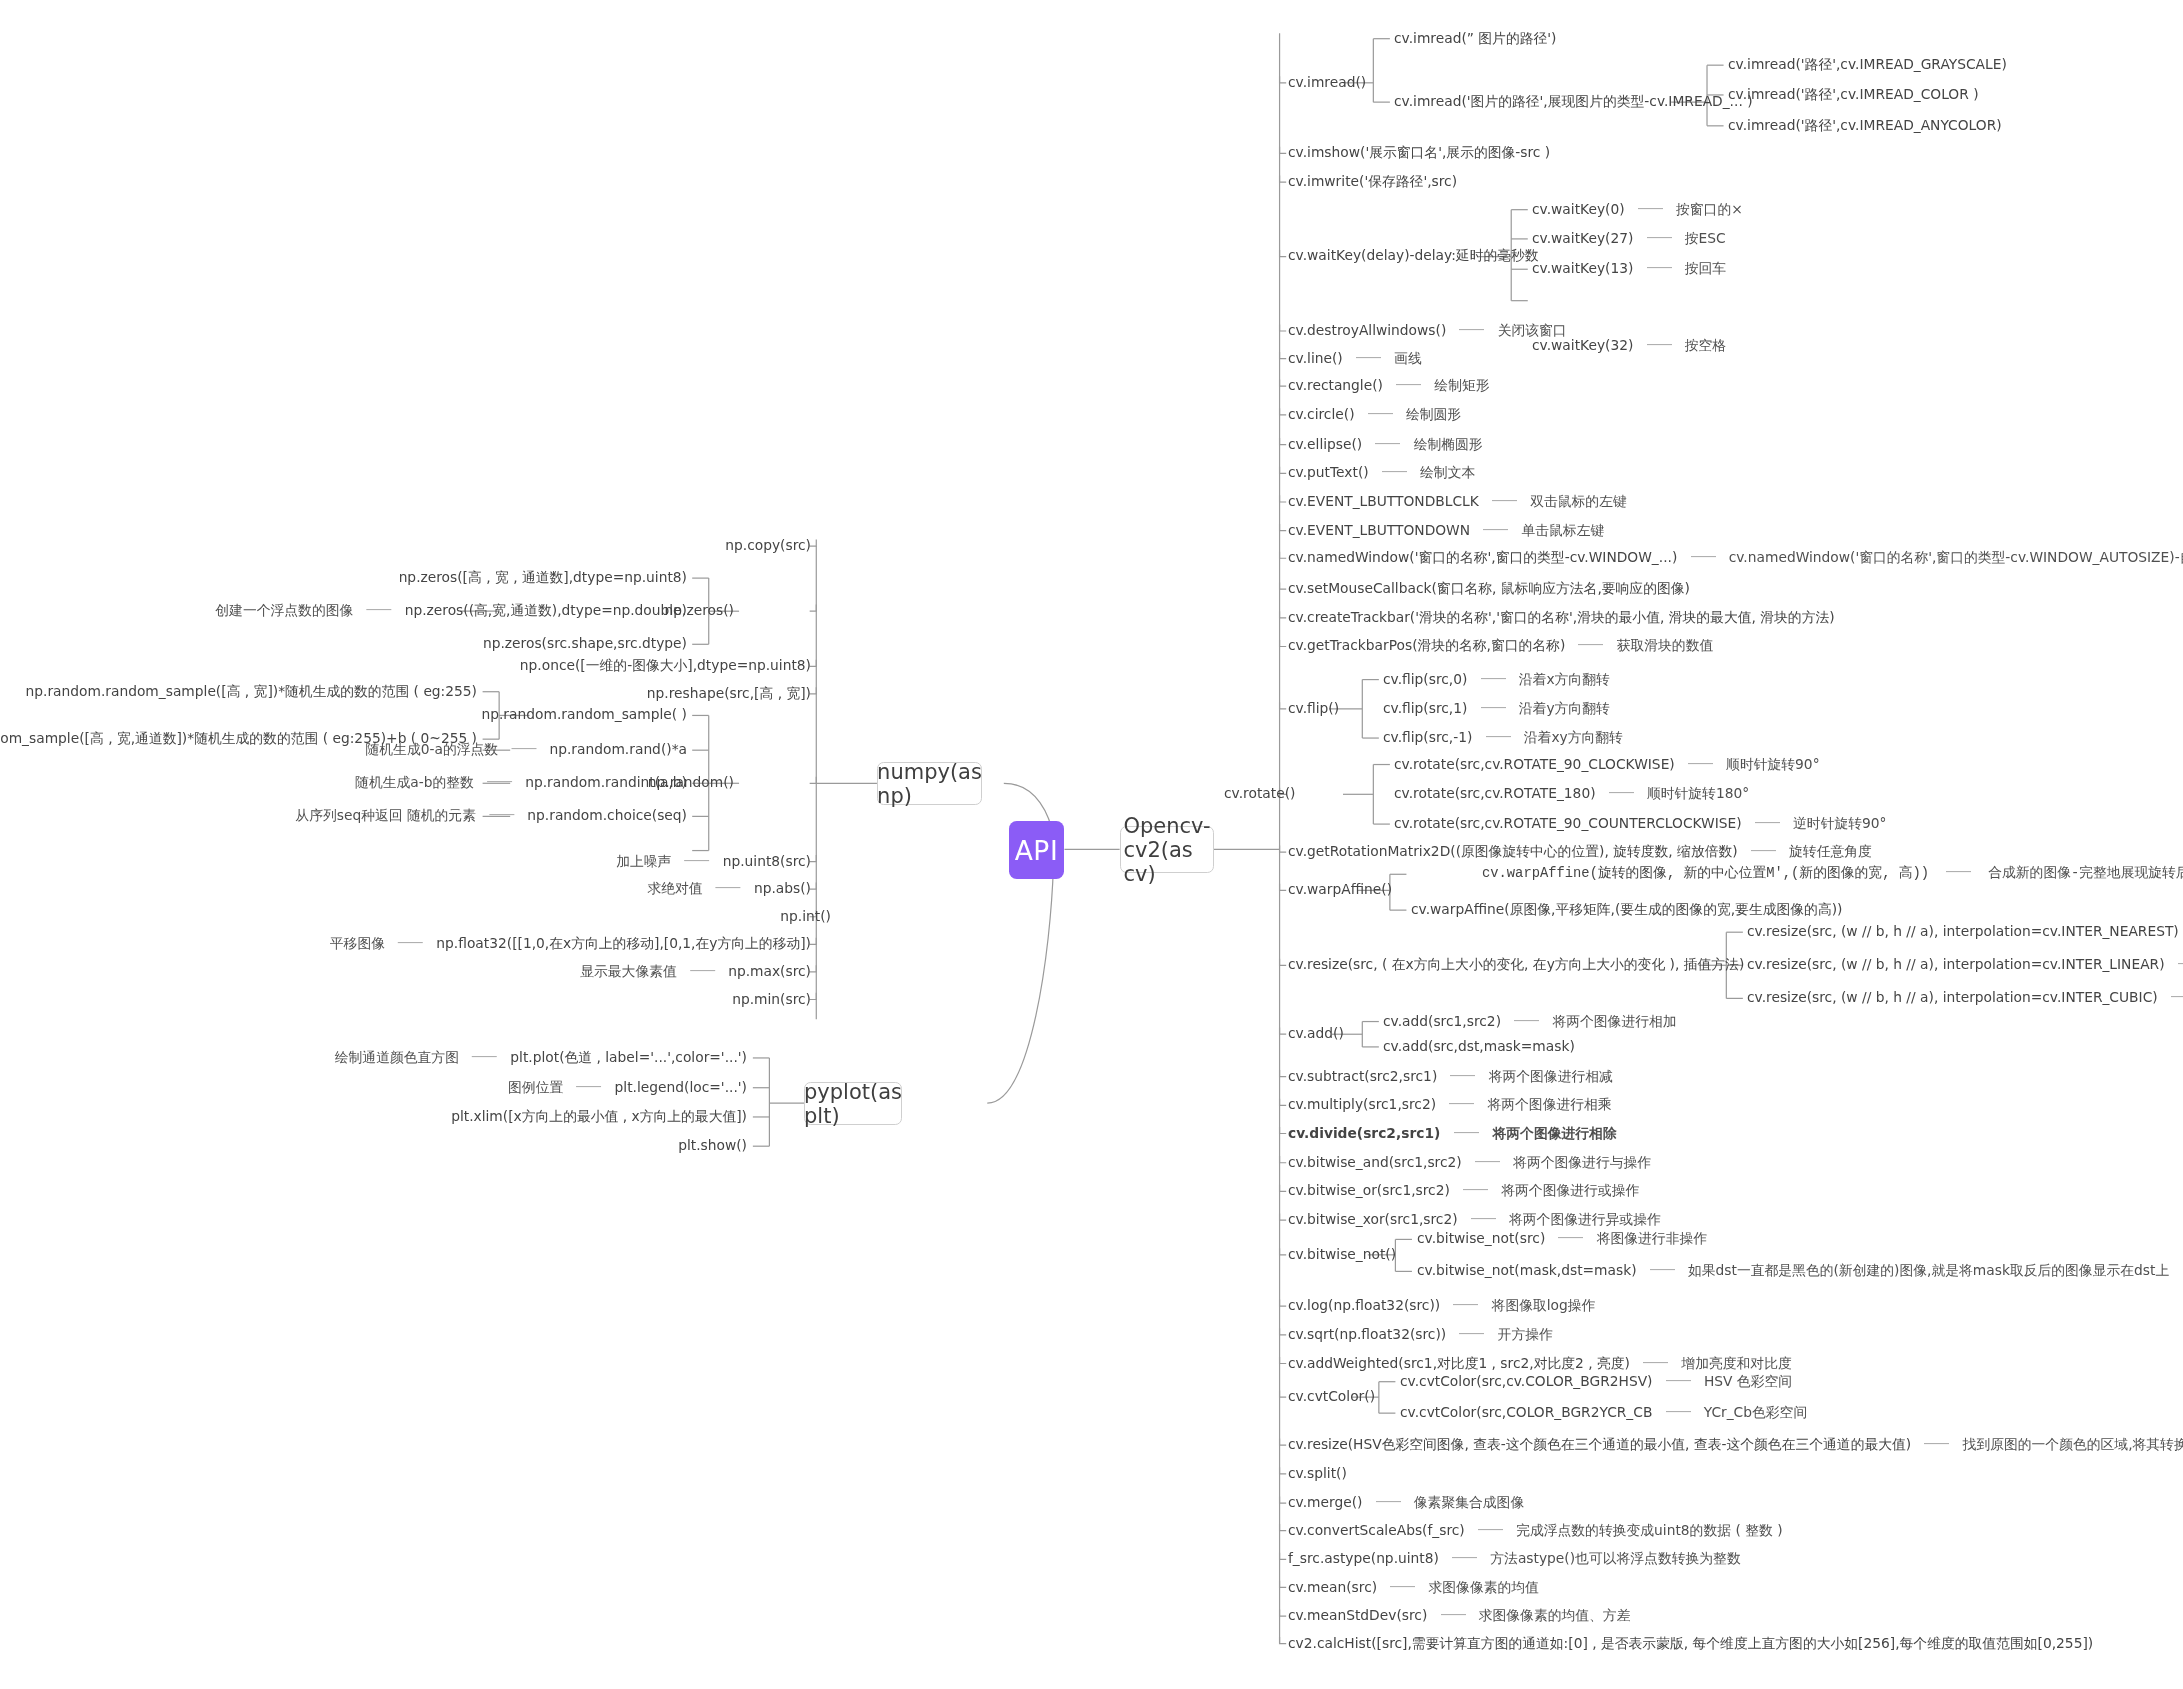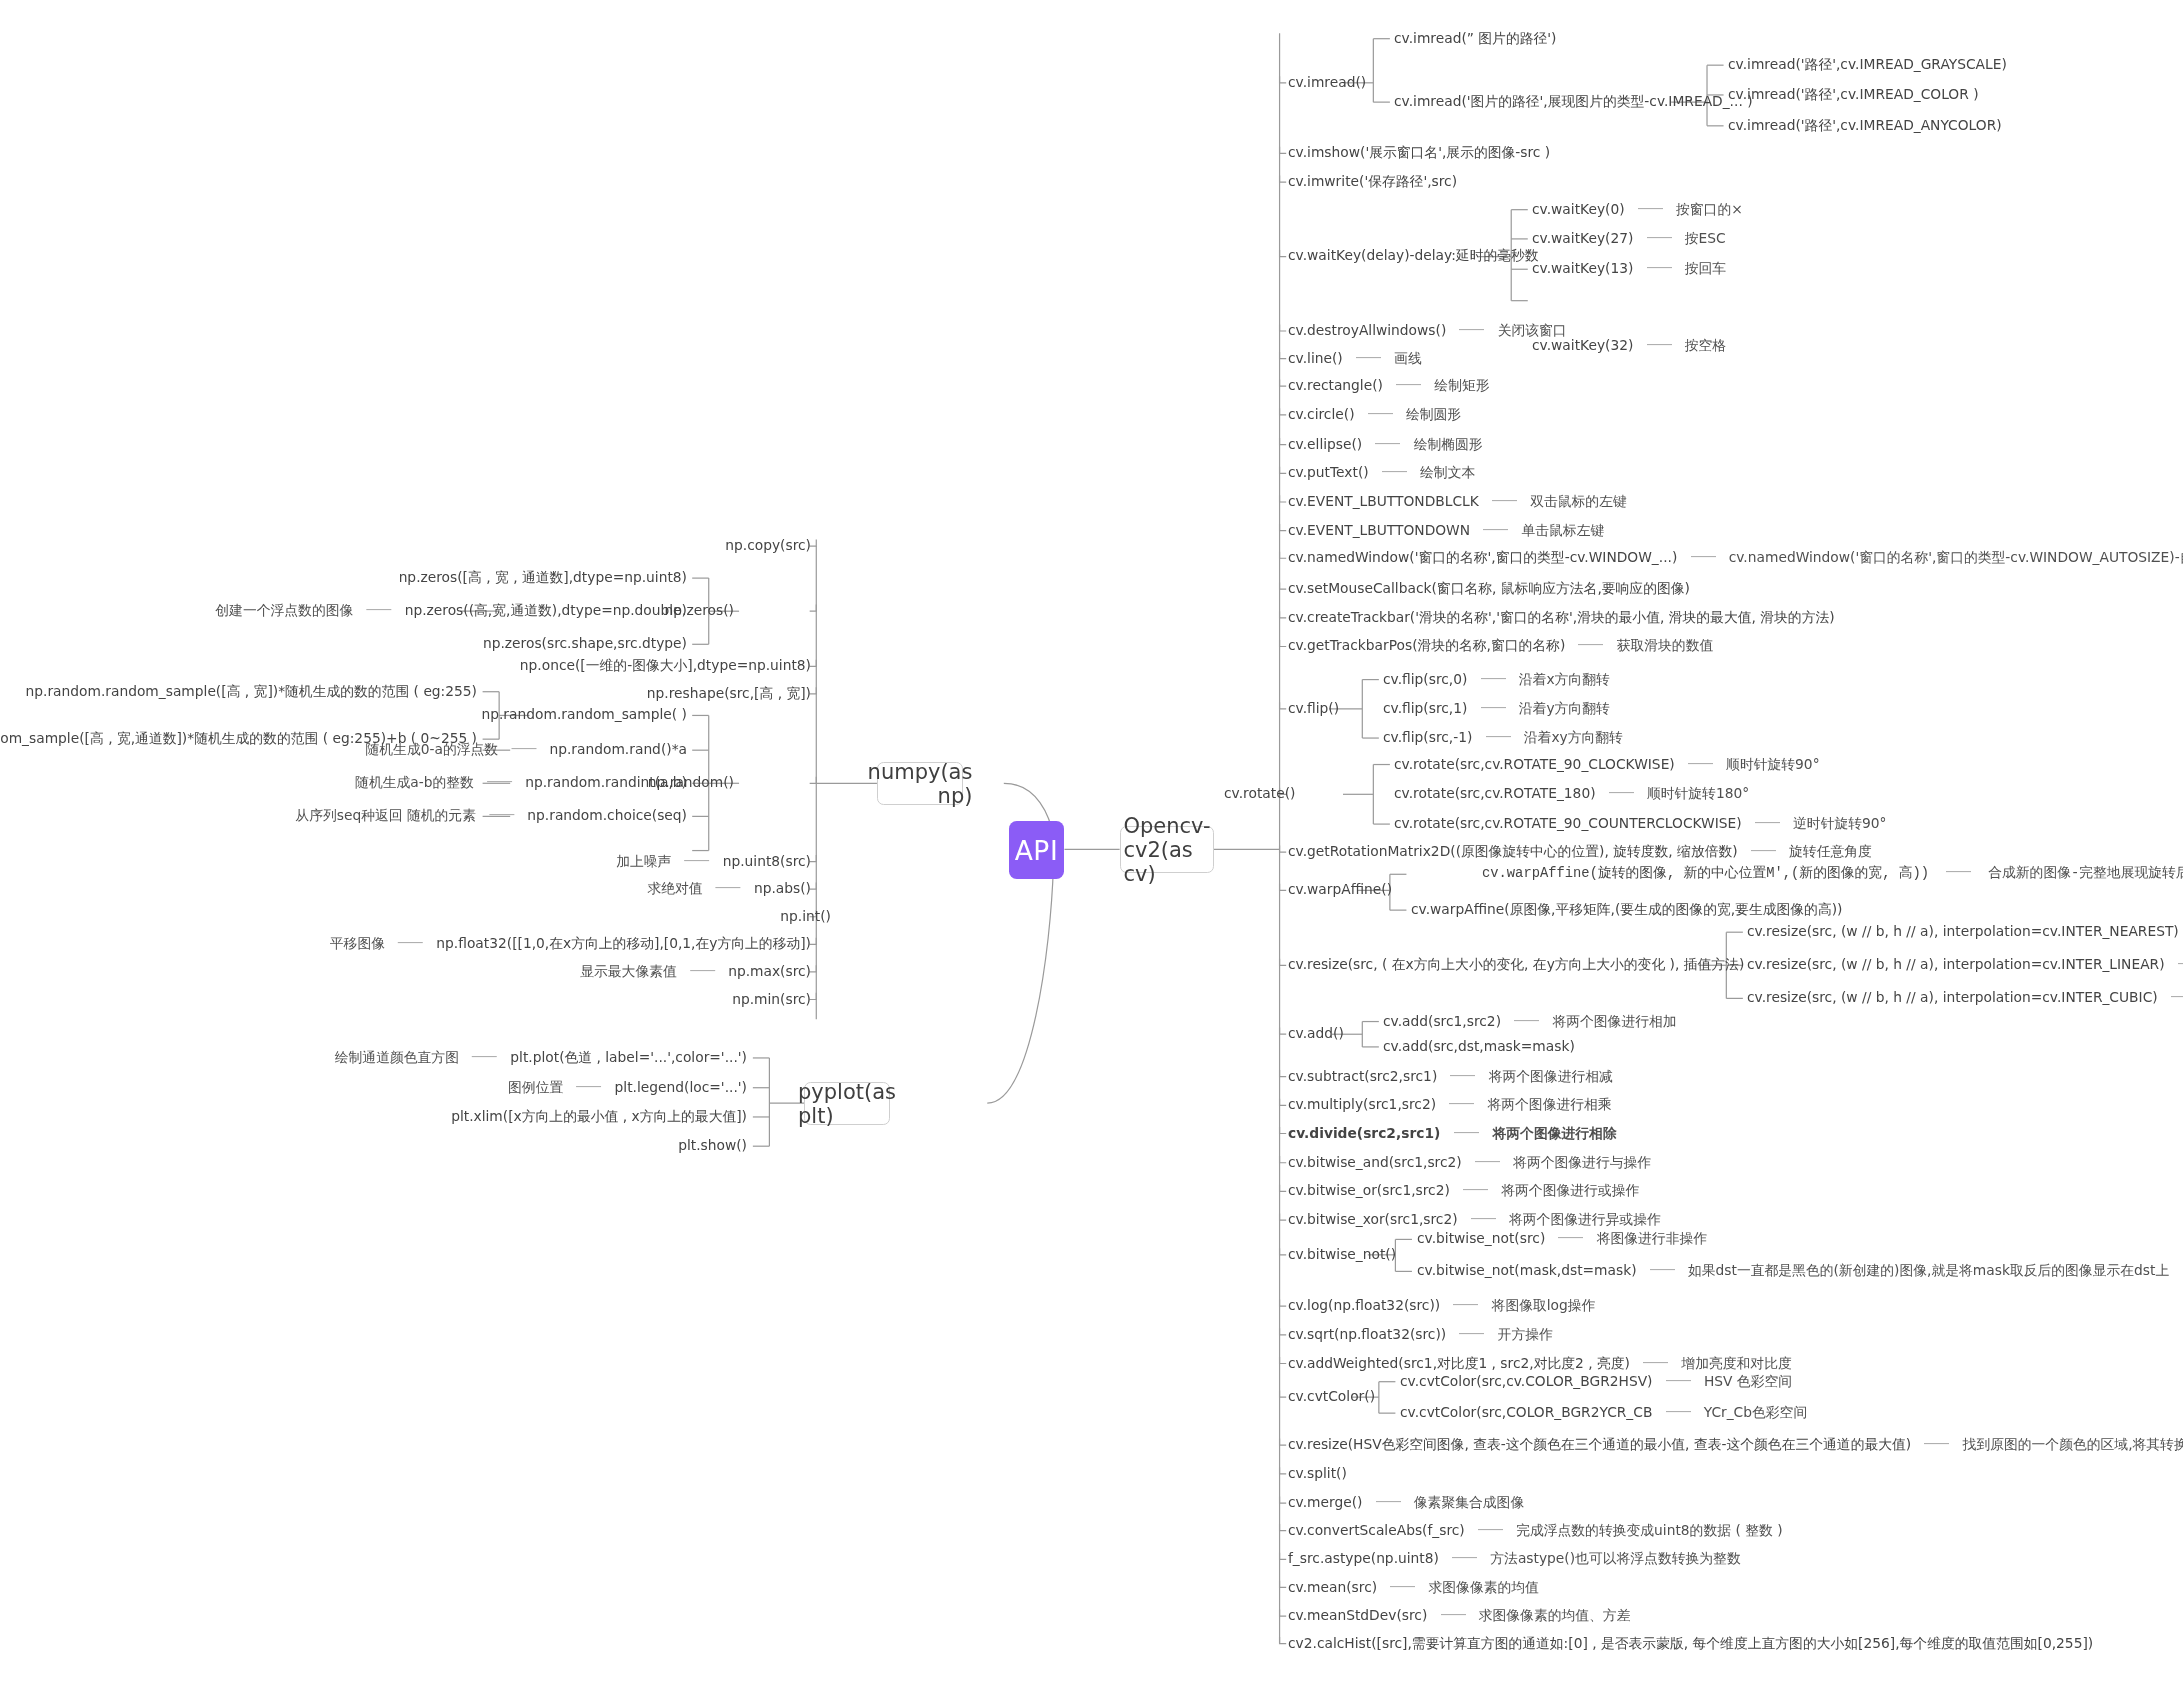--- a/index.html
+++ b/index.html
@@ -189,24 +189,24 @@
   <path d="M1395 2078 L1365 2078"></path>
 </svg>
 
 <div class="root" style="left:1009px;top:821px;width:55px;height:58px;">
   <span>API</span>
 </div>
 
 <div class="lvl1" style="left:1120px;top:826px;width:94px;height:47px;">
   <span>Opencv-cv2(as cv)</span>
 </div>
-<div class="lvl1" style="left:877px;top:762px;width:86px;height:43px;text-align:right;">
+<div class="lvl1" style="left:877px;top:762px;width:105px;height:43px;">
   <span>numpy(as np)</span>
 </div>
-<div class="lvl1" style="left:804px;top:1082px;width:86px;height:43px;">
+<div class="lvl1" style="left:804px;top:1082px;width:98px;height:43px;">
   <span>pyplot(as plt)</span>
 </div>
 
 <div class="node r" style="left:1288px;top:83px;">
   <span>cv.imread()</span></div>
 <div class="node r" style="left:1394px;top:39px;">
   <span>cv.imread(” 图片的路径')</span></div>
 <div class="node r" style="left:1394px;top:102px;">
   <span>cv.imread('图片的路径',展现图片的类型-cv.IMREAD_... )</span></div>
 <div class="node r" style="left:1728px;top:65px;">

